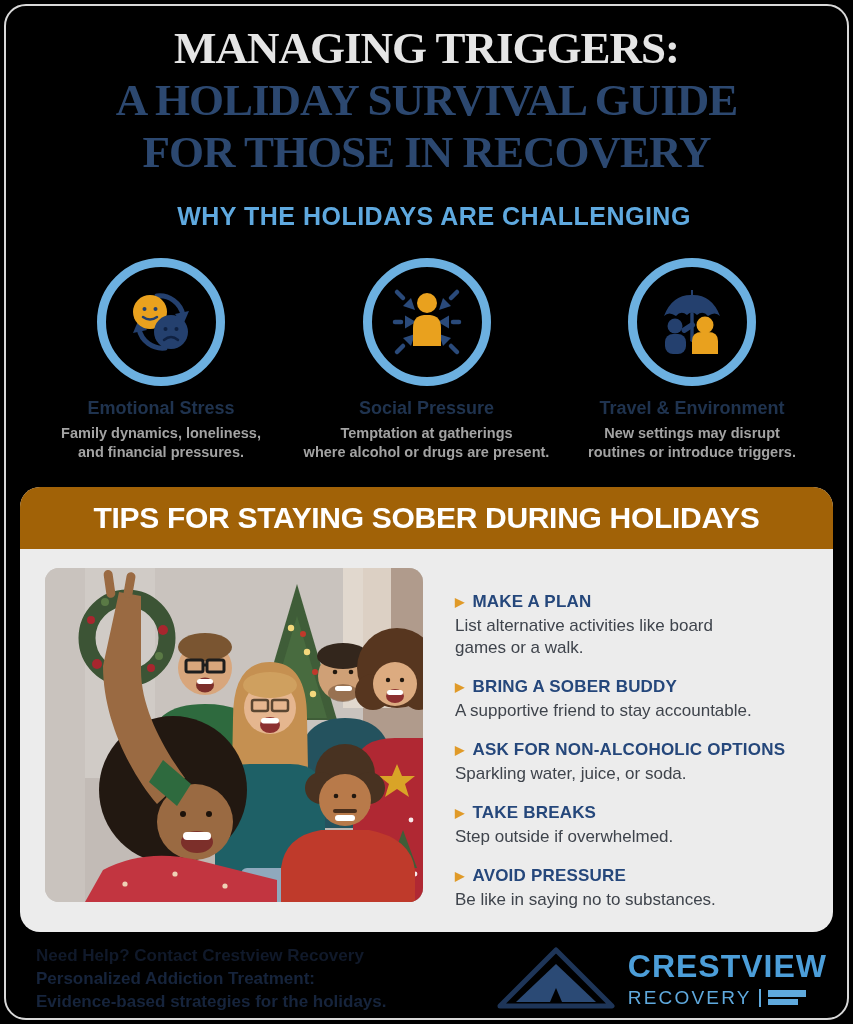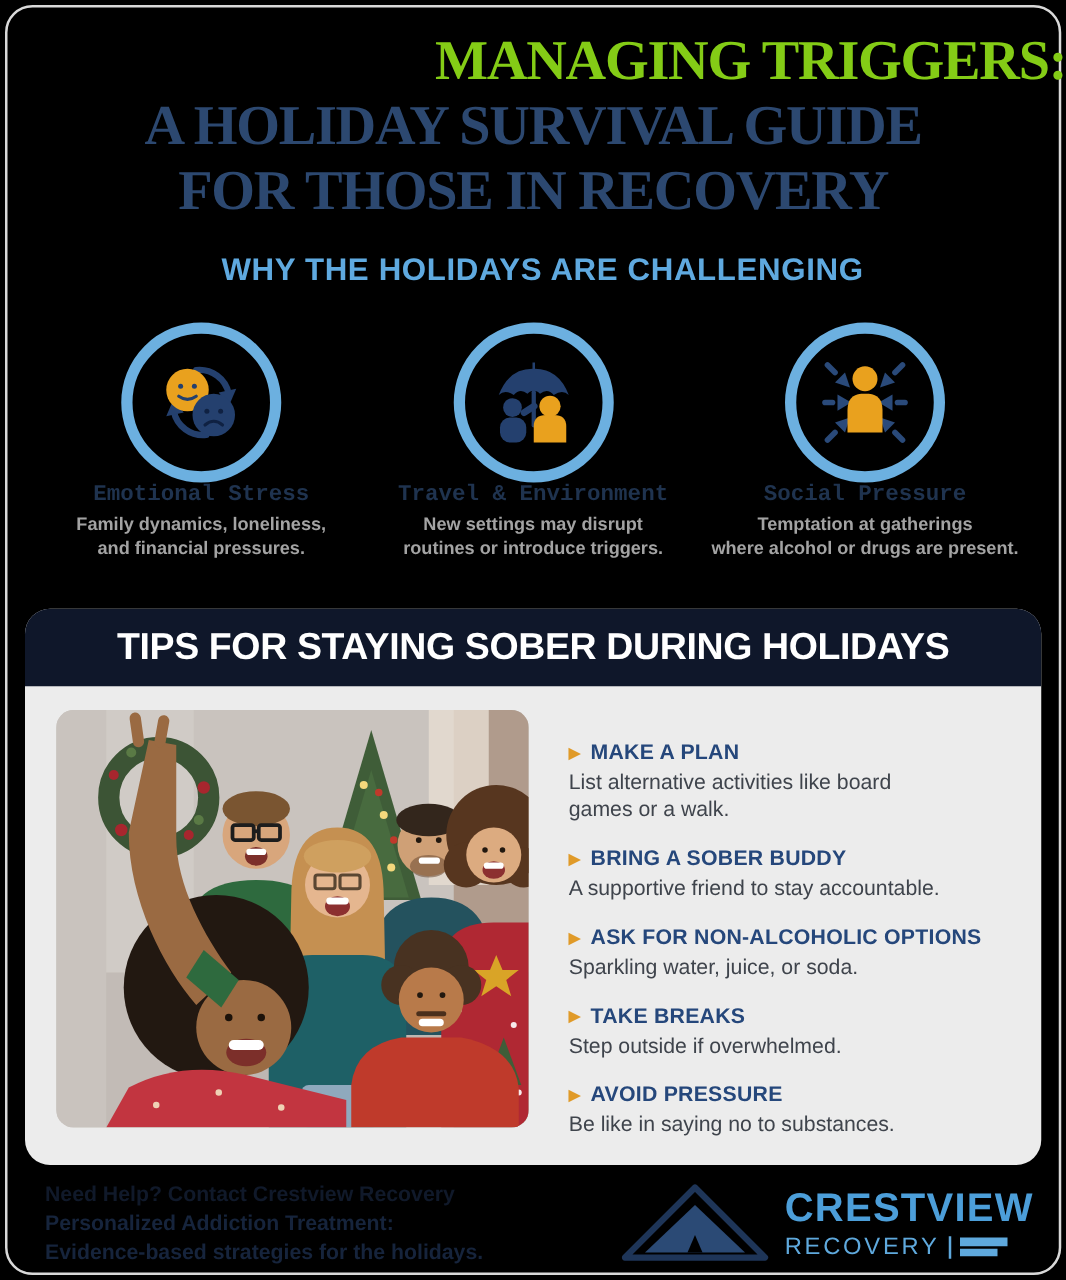--- a/index.html
+++ b/index.html
@@ -4,38 +4,38 @@
 <style>
   html,body{margin:0;padding:0;background:#000;}
   .stage{position:relative;width:853px;height:1024px;background:#000000;overflow:hidden;
          font-family:"Liberation Sans",sans-serif;-webkit-font-smoothing:antialiased;}
   .frame{position:absolute;inset:4px;border:2px solid #d9d9d9;border-radius:22px;}
 
   
   .title{position:absolute;top:22px;left:0;right:0;text-align:center;
          font-family:"Liberation Serif",serif;font-weight:bold;font-size:45px;
          line-height:52px;letter-spacing:-1px;}
-  .title .l1{display:block;color:#84cc16;text-align:right;}
+  .title .l1{display:block;color:#e5e5e5;}
   .title .l2,.title .l3{display:block;color:#2C4870;}
   .subtitle{position:absolute;top:202px;left:15px;right:0;text-align:center;
             font-size:25px;font-weight:bold;color:#5FA9DF;letter-spacing:.5px;}
 
   
   .challenges{position:absolute;top:258px;left:30px;right:30px;display:flex;justify-content:space-between;}
   .challenge{width:262px;text-align:center;}
   .ring{width:110px;height:110px;border:9px solid #6CB0E0;border-radius:50%;
         margin:0 auto;display:flex;align-items:center;justify-content:center;}
-  .ch-label{font-size:18px;font-weight:bold;color:#1F334F;font-family:Liberation Mono, monospace;}
+  .ch-label{margin-top:12px;font-size:18px;font-weight:bold;color:#1F334F;}
   .ch-desc{margin-top:5px;font-size:14.5px;font-weight:bold;color:#a3a3a3;
            line-height:1.32;white-space:pre-line;}
 
   
   .card{position:absolute;left:20px;top:487px;width:813px;height:445px;
         background:#ECECEC;border-radius:20px;overflow:hidden;}
-  .banner{height:62px;background:#0f172a;display:flex;align-items:center;justify-content:center;
+  .banner{height:62px;background:#a16207;display:flex;align-items:center;justify-content:center;
           color:#ffffff;font-weight:bold;font-size:30px;letter-spacing:-.3px;}
   .card-body{display:flex;padding:19px 25px 0 25px;gap:32px;}
   .photo{width:378px;height:334px;border-radius:14px;overflow:hidden;flex:none;background:#c9c3be;}
   .photo svg{display:block;}
   .tipcol{flex:1;padding-top:22px;}
   .tip{margin-bottom:16px;}
   .tip-title{display:flex;align-items:baseline;gap:8px;font-size:17px;font-weight:bold;
              color:#25477B;letter-spacing:.2px;line-height:23px;}
   .bullet{color:#E09A28;font-size:12px;flex:none;transform:translateY(-1px);}
   .tip-desc{font-size:17px;color:#3F444C;line-height:22px;white-space:pre-line;}
@@ -87,60 +87,60 @@
         </svg>
       </div>
       <div class="ch-label">Emotional Stress</div>
       <div class="ch-desc">Family dynamics, loneliness,
 and financial pressures.</div>
     </div>
 
     <div class="challenge">
       <div class="ring">
         <svg width="76" height="76" viewBox="0 0 76 76">
+          <g stroke="#2A4A7A" stroke-width="4.5" stroke-linecap="round">
+            <line x1="8" y1="8" x2="14" y2="14"></line>
+              <line x1="68" y1="8" x2="62" y2="14"></line>
+            <line x1="8" y1="68" x2="14" y2="62"></line>
+              <line x1="68" y1="68" x2="62" y2="62"></line>
+            <line x1="6" y1="38" x2="12" y2="38"></line>
+              <line x1="70" y1="38" x2="64" y2="38"></line>
+          </g>
+          <g fill="#2A4A7A">
+            <polygon points="26,26 14,22 22,14"></polygon>
+            <polygon points="50,26 54,14 62,22"></polygon>
+            <polygon points="26,50 14,54 22,62"></polygon>
+            <polygon points="50,50 62,54 54,62"></polygon>
+            <polygon points="27,38 16,31.5 16,44.5"></polygon>
+            <polygon points="49,38 60,31.5 60,44.5"></polygon>
+          </g>
+          <circle cx="38" cy="19" r="10" fill="#E9A11E"></circle>
+          <path d="M24 62 L24 44 Q24 32 35 31 L41 31 Q52 32 52 44 L52 62 Z" fill="#E9A11E"></path>
+        </svg>
+      </div>
+      <div class="ch-label">Social Pressure</div>
+      <div class="ch-desc">Temptation at gatherings
+where alcohol or drugs are present.</div>
+    </div>
+
+    <div class="challenge">
+      <div class="ring">
+        <svg width="76" height="76" viewBox="0 0 76 76">
           <path d="M37 6 L39 6 L39 11 Q58 11 66 32 Q61 27 54 32 Q49 26 43 31 Q41 28.5 38 28.5 Q35 28.5 33 31 Q27 26 22 32 Q15 27 10 32 Q18 11 37 11 Z" fill="#24406E"></path>
           <rect x="36.3" y="28" width="3.4" height="30" rx="1.7" fill="#24406E"></rect>
           <circle cx="21" cy="42" r="7.5" fill="#24406E"></circle>
           <rect x="11" y="50" width="21" height="20" rx="8" fill="#24406E"></rect>
           <rect x="27" y="41" width="15" height="5.5" rx="2.7" fill="#24406E" transform="rotate(-33 34 44)"></rect>
           <circle cx="51" cy="41" r="8.5" fill="#E9A11E"></circle>
           <path d="M38 70 L38 57 Q38 48 48 48 L54 48 Q64 48 64 57 L64 70 Z" fill="#E9A11E"></path>
         </svg>
       </div>
       <div class="ch-label">Travel &amp; Environment</div>
       <div class="ch-desc">New settings may disrupt
 routines or introduce triggers.</div>
-    </div>
-
-    <div class="challenge">
-      <div class="ring">
-        <svg width="76" height="76" viewBox="0 0 76 76">
-          <g stroke="#2A4A7A" stroke-width="4.5" stroke-linecap="round">
-            <line x1="8" y1="8" x2="14" y2="14"></line>
-              <line x1="68" y1="8" x2="62" y2="14"></line>
-            <line x1="8" y1="68" x2="14" y2="62"></line>
-              <line x1="68" y1="68" x2="62" y2="62"></line>
-            <line x1="6" y1="38" x2="12" y2="38"></line>
-              <line x1="70" y1="38" x2="64" y2="38"></line>
-          </g>
-          <g fill="#2A4A7A">
-            <polygon points="26,26 14,22 22,14"></polygon>
-            <polygon points="50,26 54,14 62,22"></polygon>
-            <polygon points="26,50 14,54 22,62"></polygon>
-            <polygon points="50,50 62,54 54,62"></polygon>
-            <polygon points="27,38 16,31.5 16,44.5"></polygon>
-            <polygon points="49,38 60,31.5 60,44.5"></polygon>
-          </g>
-          <circle cx="38" cy="19" r="10" fill="#E9A11E"></circle>
-          <path d="M24 62 L24 44 Q24 32 35 31 L41 31 Q52 32 52 44 L52 62 Z" fill="#E9A11E"></path>
-        </svg>
-      </div>
-      <div class="ch-label">Social Pressure</div>
-      <div class="ch-desc">Temptation at gatherings
-where alcohol or drugs are present.</div>
     </div>
   </div>
 
   <div class="card">
     <div class="banner">TIPS FOR STAYING SOBER DURING HOLIDAYS</div>
     <div class="card-body">
 
       <div class="photo">
         <svg width="378" height="334" viewBox="0 0 378 334">
           <rect width="378" height="334" fill="#c9c3be"></rect>

